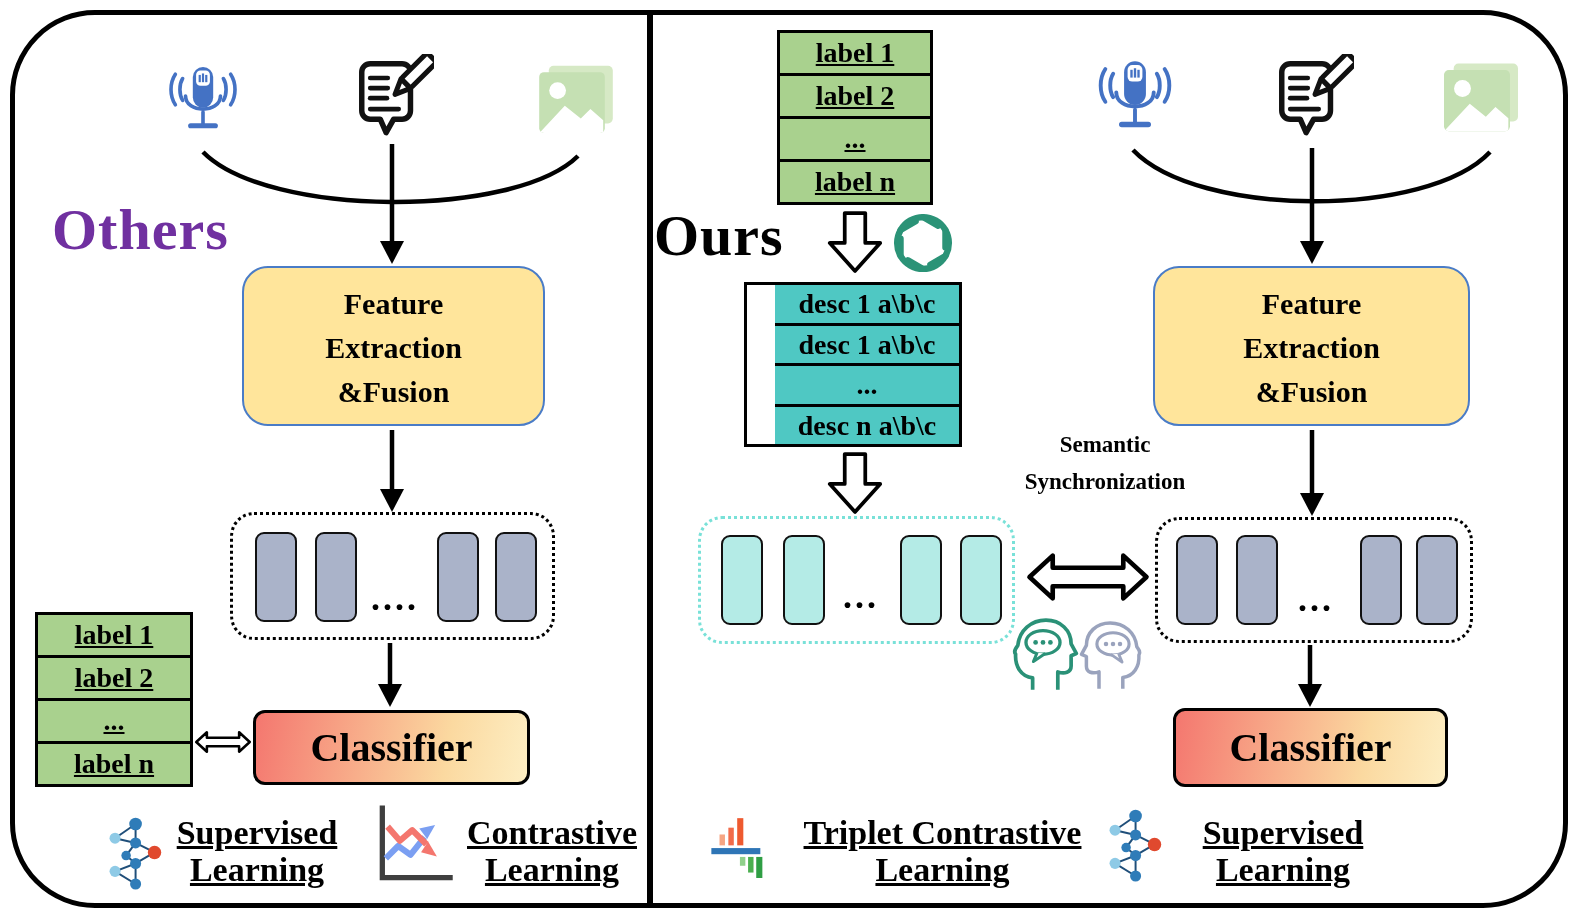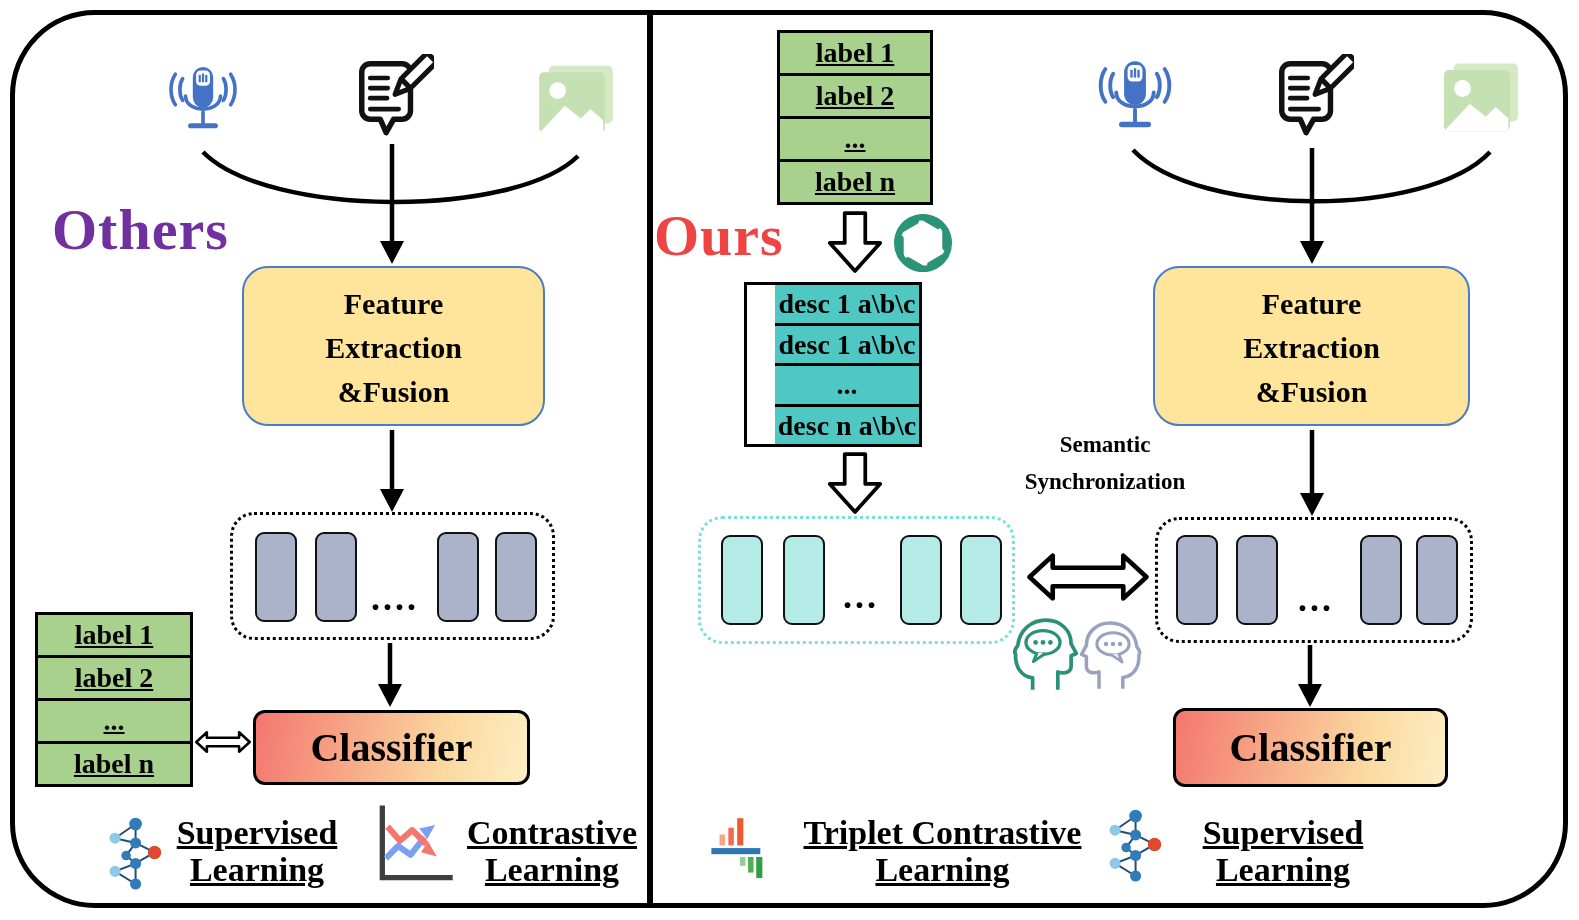--- a/index.html
+++ b/index.html
@@ -163,21 +163,21 @@
     <polyline points="18,64 32,50 46,60 62,40" stroke="#7b9ff2" stroke-width="7" fill="none" stroke-linejoin="round"></polyline>
     <polygon points="74,26 56,30 65,42" fill="#7b9ff2"></polygon>
     <polyline points="20,28 34,44 48,32 64,48" stroke="#f4766e" stroke-width="7" fill="none" stroke-linejoin="round"></polyline>
     <polygon points="76,62 58,57 66,45" fill="#f4766e"></polygon>
   </svg>
   <div class="abs z2 legend-text" style="left:452px;top:814px;width:200px;">
     <div>Contrastive</div>
     <div>Learning</div>
   </div>
 
-  <div class="abs z2 title" style="left:654px;top:206px;color:#ef4444;">Ours</div>
+  <div class="abs z2 title" style="left:654px;top:206px;color:#000000;">Ours</div>
 
   <div class="abs z2 stack green" style="left:777px;top:30px;width:156px;">
     <div class="row">label 1</div>
     <div class="row">label 2</div>
     <div class="row">...</div>
     <div class="row">label n</div>
   </div>
 
   <svg class="abs z2" style="left:827px;top:210px;width:56px;height:64px;" viewBox="0 0 60 66">
     <polygon points="19,2 41,2 41,34 57,34 30,64 3,34 19,34" fill="#fff" stroke="#000" stroke-width="4" stroke-linejoin="round"></polygon>
@@ -186,21 +186,21 @@
     <g stroke="#2b9377" stroke-width="8.5" fill="none" stroke-linecap="round" stroke-linejoin="round">
       <path d="M0,-35 A35,35 0 0 1 30.3,-17.5 L30.3,6" transform="rotate(0)"></path>
       <path d="M0,-35 A35,35 0 0 1 30.3,-17.5 L30.3,6" transform="rotate(60)"></path>
       <path d="M0,-35 A35,35 0 0 1 30.3,-17.5 L30.3,6" transform="rotate(120)"></path>
       <path d="M0,-35 A35,35 0 0 1 30.3,-17.5 L30.3,6" transform="rotate(180)"></path>
       <path d="M0,-35 A35,35 0 0 1 30.3,-17.5 L30.3,6" transform="rotate(240)"></path>
       <path d="M0,-35 A35,35 0 0 1 30.3,-17.5 L30.3,6" transform="rotate(300)"></path>
     </g>
   </svg>
 
-  <div class="abs z2 stack teal" style="left:744px;top:282px;width:178px;padding-left:28px;">
+  <div class="abs z2 stack teal" style="left:744px;top:282px;width:218px;padding-left:28px;">
     <div class="row">desc 1 a\b\c</div>
     <div class="row">desc 1 a\b\c</div>
     <div class="row">...</div>
     <div class="row">desc n a\b\c</div>
   </div>
 
   <svg class="abs z2" style="left:827px;top:452px;width:56px;height:62px;" viewBox="0 0 60 66">
     <polygon points="19,2 41,2 41,34 57,34 30,64 3,34 19,34" fill="#fff" stroke="#000" stroke-width="4" stroke-linejoin="round"></polygon>
   </svg>
 

